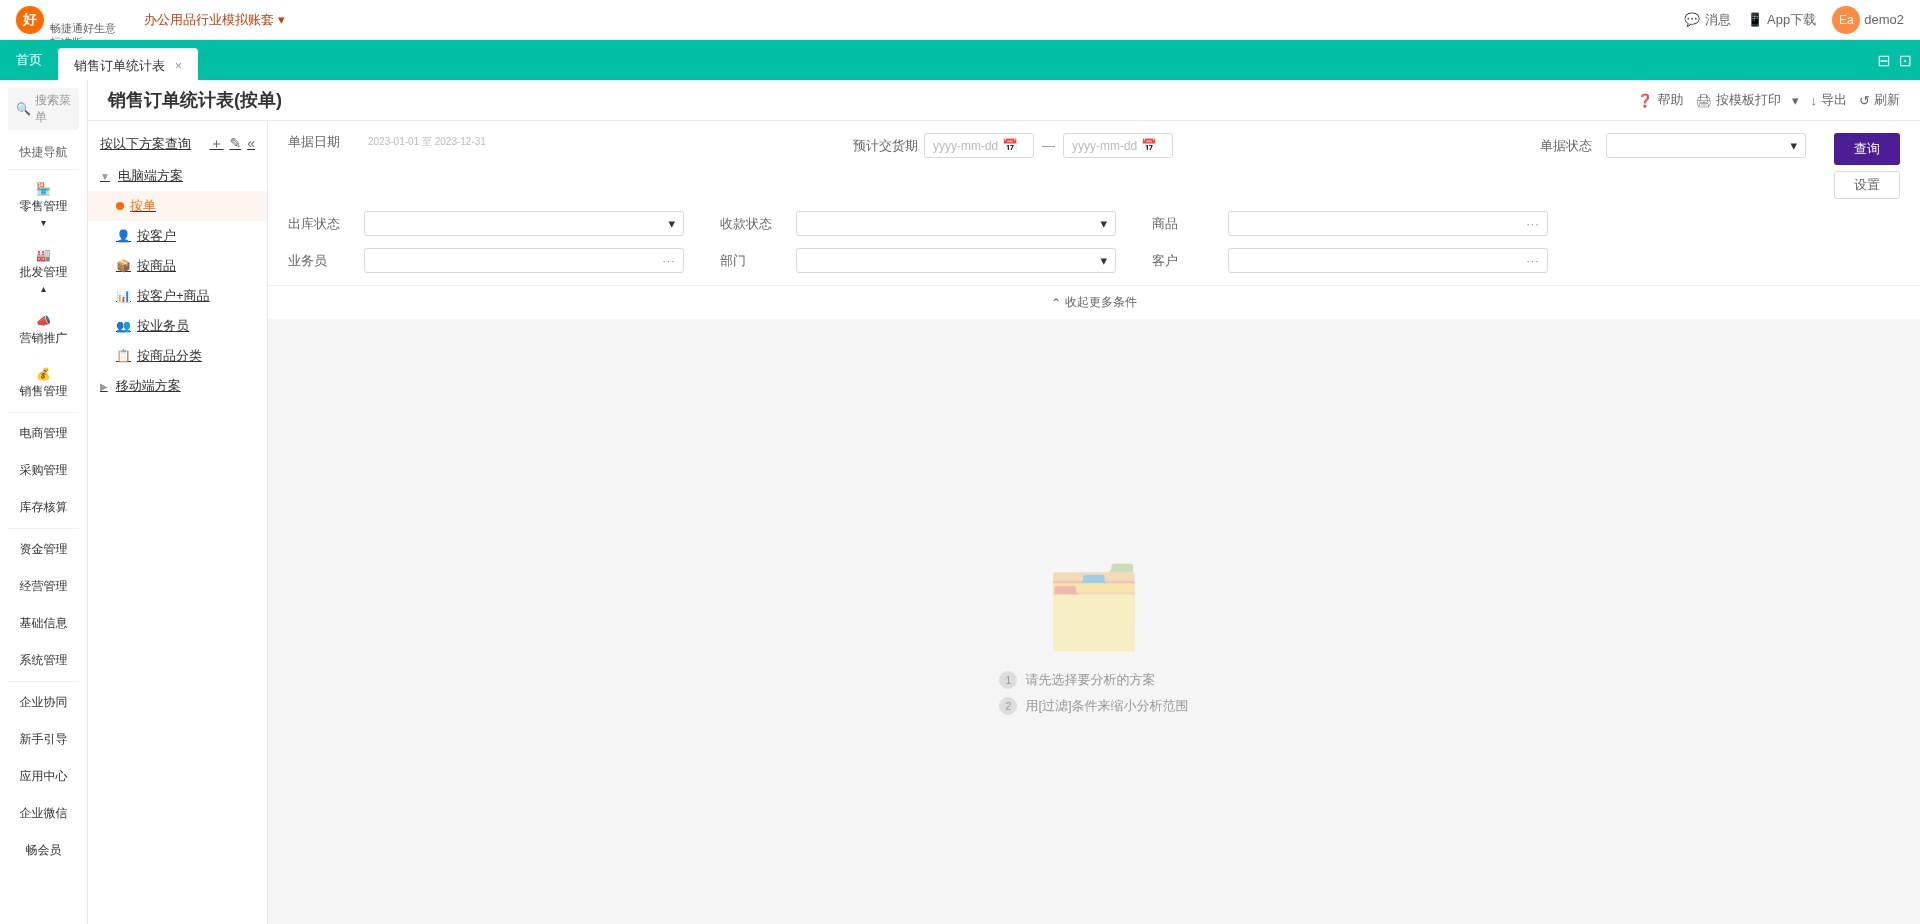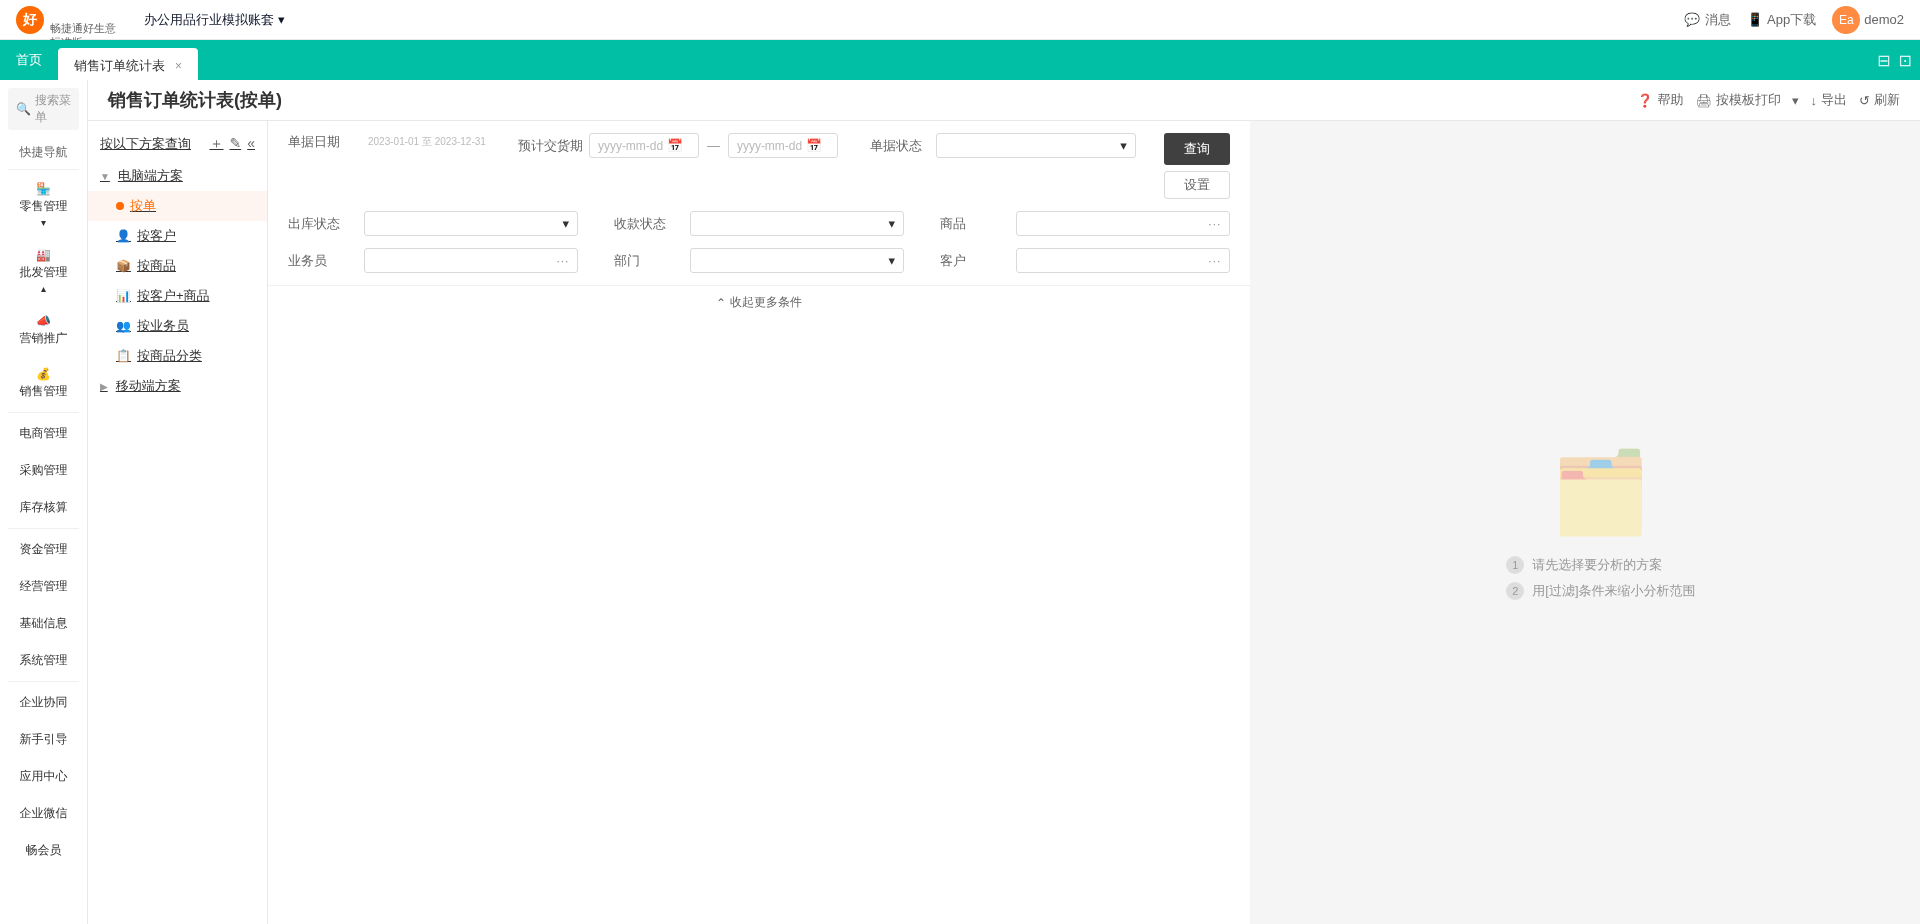--- a/index.html
+++ b/index.html
@@ -4,21 +4,21 @@
   <style>
     * { box-sizing: border-box; margin: 0; padding: 0; }
     body { font-family: 'Microsoft YaHei', Arial, sans-serif; font-size: 13px; background: #f5f5f5; color: #333; height: 924px; overflow: hidden; display: flex; flex-direction: column; }
 
     
     .top-bar { height: 40px; background: #fff; display: flex; align-items: center; justify-content: space-between; padding: 0 16px; border-bottom: 1px solid #e8e8e8; flex-shrink: 0; }
     .top-bar-left { display: flex; align-items: center; gap: 8px; }
     .logo-area { display: flex; align-items: center; gap: 6px; }
     .logo-icon { width: 28px; height: 28px; background: #ff6b00; border-radius: 50%; display: flex; align-items: center; justify-content: center; color: white; font-size: 14px; font-weight: bold; }
     .logo-text { font-size: 11px; color: #666; line-height: 1.2; margin-top: 32px; }
-    .dropdown-selector { display: flex; align-items: center; gap: 4px; color: #0f172a; font-size: 13px; cursor: pointer; margin-left: 20px; }
+    .dropdown-selector { display: flex; align-items: center; gap: 4px; color: #c2410c; font-size: 13px; cursor: pointer; margin-left: 20px; }
     .top-bar-right { display: flex; align-items: center; gap: 16px; color: #666; font-size: 13px; }
     .top-bar-right-item { display: flex; align-items: center; gap: 4px; cursor: pointer; }
     .avatar { width: 28px; height: 28px; background: #ff8c42; border-radius: 50%; display: flex; align-items: center; justify-content: center; color: white; font-size: 12px; }
 
     
     .tab-bar { height: 40px; background: #00bfa5; display: flex; align-items: center; padding: 0 0; flex-shrink: 0; }
     .tab-item { height: 33px; display: flex; align-items: center; padding: 0 16px; cursor: pointer; color: rgba(255,255,255,0.85); font-size: 13px; gap: 6px; }
     .tab-item.home { color: white; }
     .tab-item.active { background: white; color: #333; border-radius: 4px 4px 0 0; margin-top: 12px; height: 36px; }
     .tab-close { color: #999; font-size: 12px; margin-left: 4px; }
@@ -61,33 +61,33 @@
     .left-panel-icons { display: flex; gap: 6px; }
     .left-panel-icon { color: #666; cursor: pointer; font-size: 14px; }
     .tree-item { display: flex; align-items: center; padding: 6px 12px; cursor: pointer; font-size: 13px; color: #333; gap: 6px; }
     .tree-item.active { color: #ff6b00; background: #fff5f0; }
     .tree-item.active .tree-dot { background: #ff6b00; }
     .tree-dot { width: 8px; height: 8px; border-radius: 50%; background: #d9d9d9; }
     .tree-sub-item { padding-left: 28px; }
     .tree-expand { color: #999; font-size: 10px; margin-right: 2px; }
 
     
-    .main-content { flex: 1; display: flex; overflow: hidden; gap: 32px; }
+    .main-content { flex: 1; display: flex; flex-direction: column; overflow: hidden; gap: 32px; }
 
     
     .empty-state { flex: 1; display: flex; flex-direction: column; align-items: center; justify-content: center; gap: 16px; }
     .empty-tips { display: flex; flex-direction: column; gap: 8px; }
     .empty-tip { display: flex; align-items: center; gap: 8px; color: #999; font-size: 13px; }
     .tip-num { width: 18px; height: 18px; border-radius: 50%; background: #ddd; color: #999; font-size: 11px; display: flex; align-items: center; justify-content: center; flex-shrink: 0; }
 
     .working-area { flex: 1; display: flex; overflow: hidden; background: #f5f5f5; }
 
     
     .action-buttons { display: flex; flex-direction: column; gap: 6px; margin-left: 12px; }
-    .btn-query { background: #404040; color: white; border: none; padding: 7px 20px; border-radius: 3px; cursor: pointer; font-size: 13px; white-space: nowrap; }
+    .btn-query { background: #4c1d95; color: white; border: none; padding: 7px 20px; border-radius: 3px; cursor: pointer; font-size: 13px; white-space: nowrap; }
     .btn-settings { background: white; color: #666; border: 1px solid #d9d9d9; padding: 4px 16px; border-radius: 3px; cursor: pointer; font-size: 13px; white-space: nowrap; }
 
     .date-sep { color: #999; padding: 0 2px; }
 
     .filter-section { background: white; }
     .filter-top { padding: 12px 20px 0 20px; }
 
     .print-btn-group { display: flex; align-items: center; }
     .print-dropdown { border-left: 1px solid rgba(255,255,255,0.3); padding-left: 6px; cursor: pointer; }
   </style>

